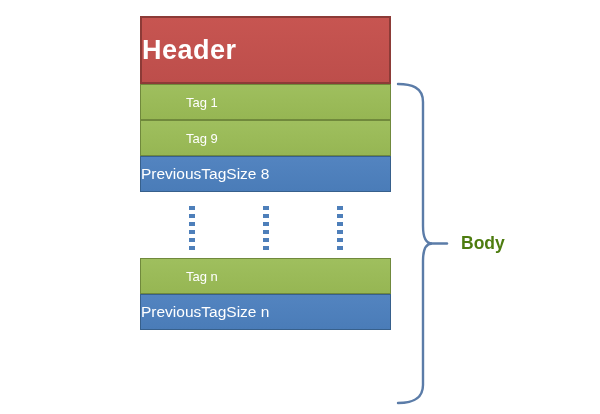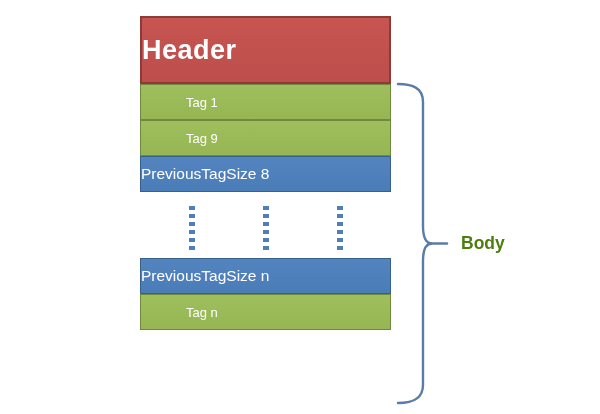--- a/index.html
+++ b/index.html
@@ -109,26 +109,26 @@
     <div class="box box-size">
       <span>PreviousTagSize 8</span>
     </div>
 
     <div class="gap">
       <div class="dots-col dots-col-1"></div>
       <div class="dots-col dots-col-2"></div>
       <div class="dots-col dots-col-3"></div>
     </div>
 
+    <div class="box box-tag">
+      <span>Tag n</span>
+    </div>
+
     <div class="box box-size">
       <span>PreviousTagSize n</span>
-    </div>
-
-    <div class="box box-tag">
-      <span>Tag n</span>
     </div>
 
   </div>
 
   <svg class="brace-svg" viewBox="0 0 70 334" xmlns="http://www.w3.org/2000/svg">
     <path d="M 8 6
              C 21 6, 33 9, 33 24
              L 33 148
              C 33 159, 35 165.5, 42 165.5
              C 35 165.5, 33 173, 33 183

